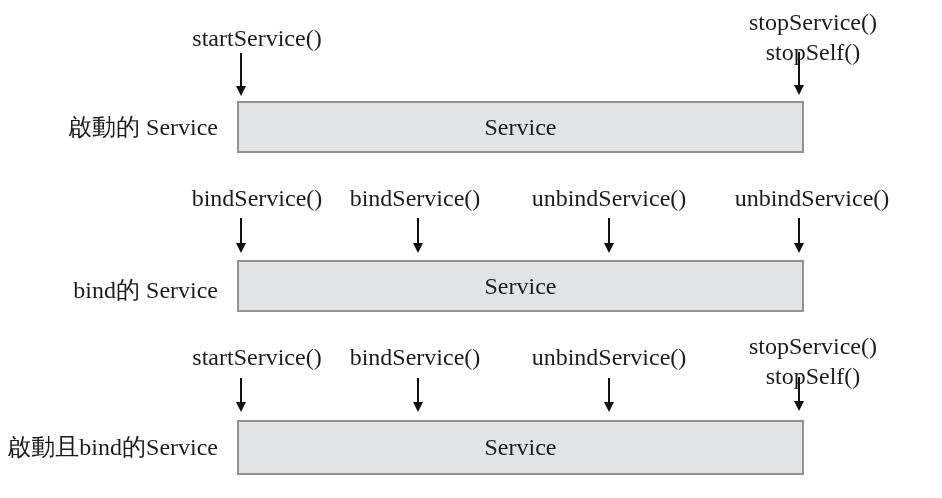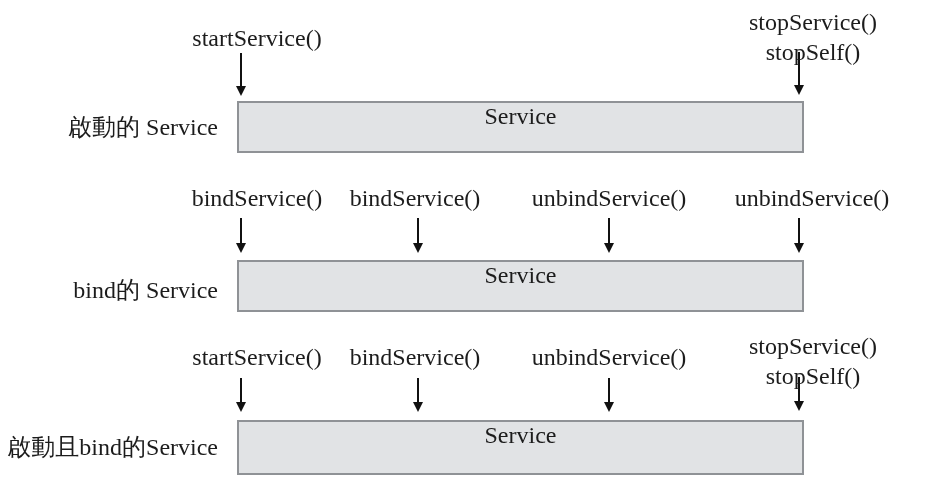--- a/index.html
+++ b/index.html
@@ -43,20 +43,21 @@
   }
   
   .service-box {
     position: absolute;
     left: 237px;
     width: 567px;
     background: #e1e3e5;
     border: 2px solid #8f9296;
     box-sizing: border-box;
     display: flex;
+    align-items: center;
     justify-content: center;
     font-size: 24px;
     z-index: 1;
   }
   
   .row-label {
     position: absolute;
     left: -12px;
     width: 230px;
     text-align: right;

